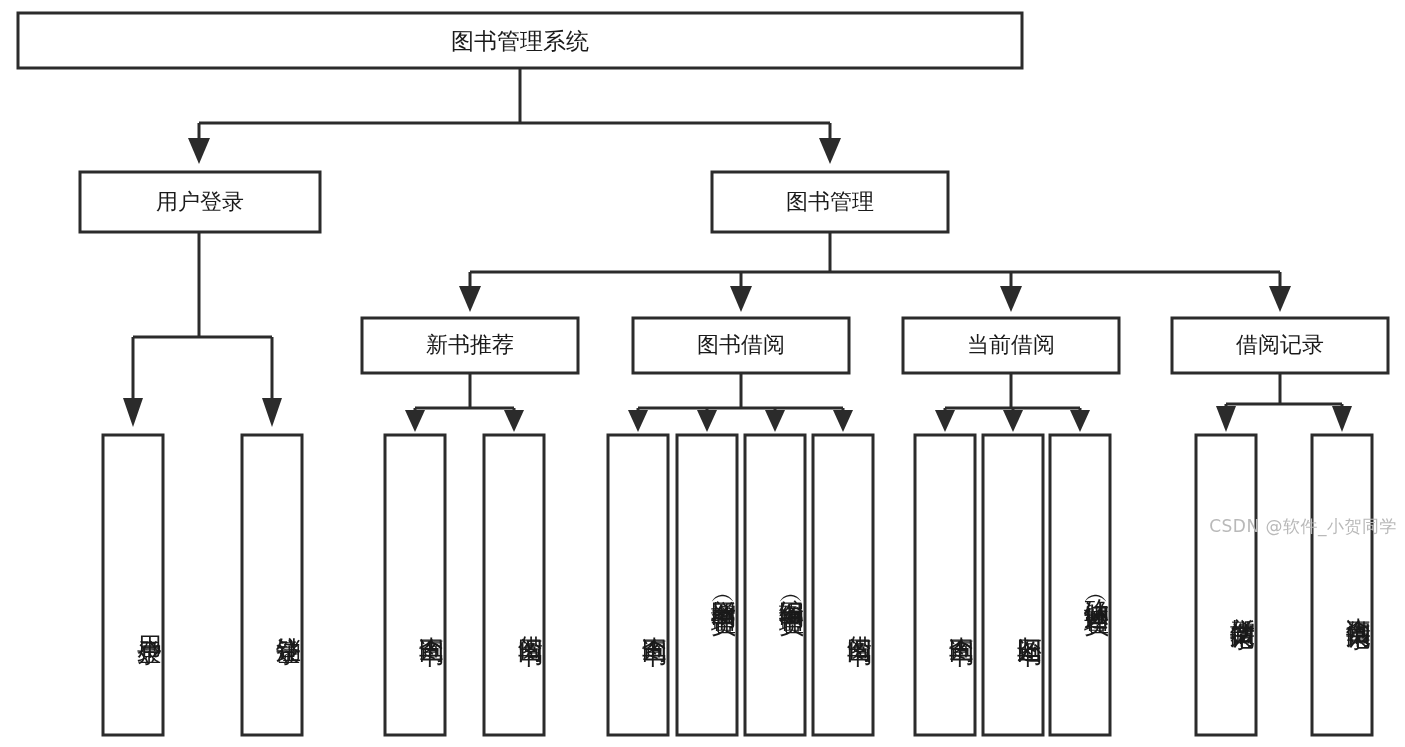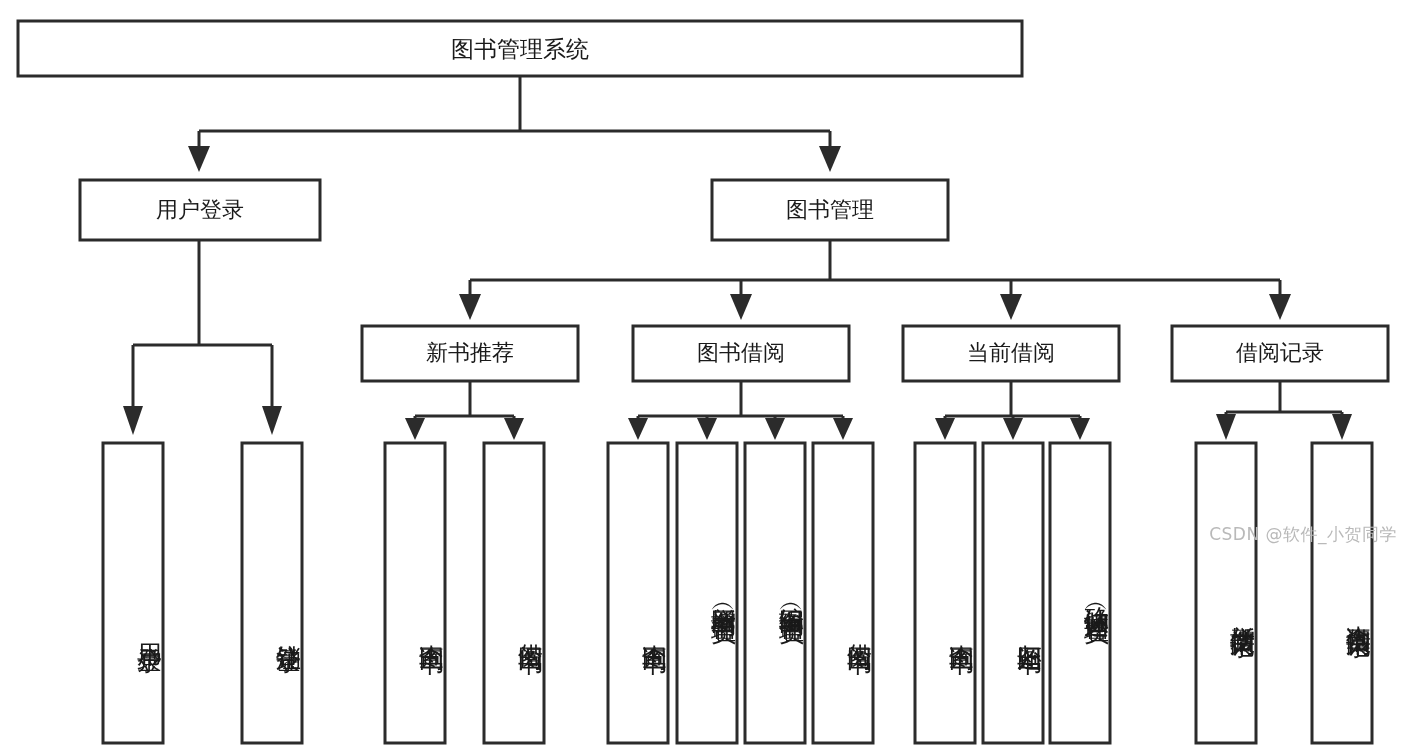--- a/index.html
+++ b/index.html
@@ -9,21 +9,21 @@
   }
   body {
     width: 1405px;
     height: 747px;
     position: relative;
     overflow: hidden;
     font-family: "DejaVu Sans", "Liberation Sans", sans-serif;
   }
   #diagram-root {
     position: absolute;
-    left: 0; top: 8px;
+    left: 0; top: 0;
     width: 1405px;
     height: 544px;
   }
   svg.flow {
     display: block;
     width: 1405px;
     height: 747px;
   }
   .node-rect {
     fill: #ffffff;

